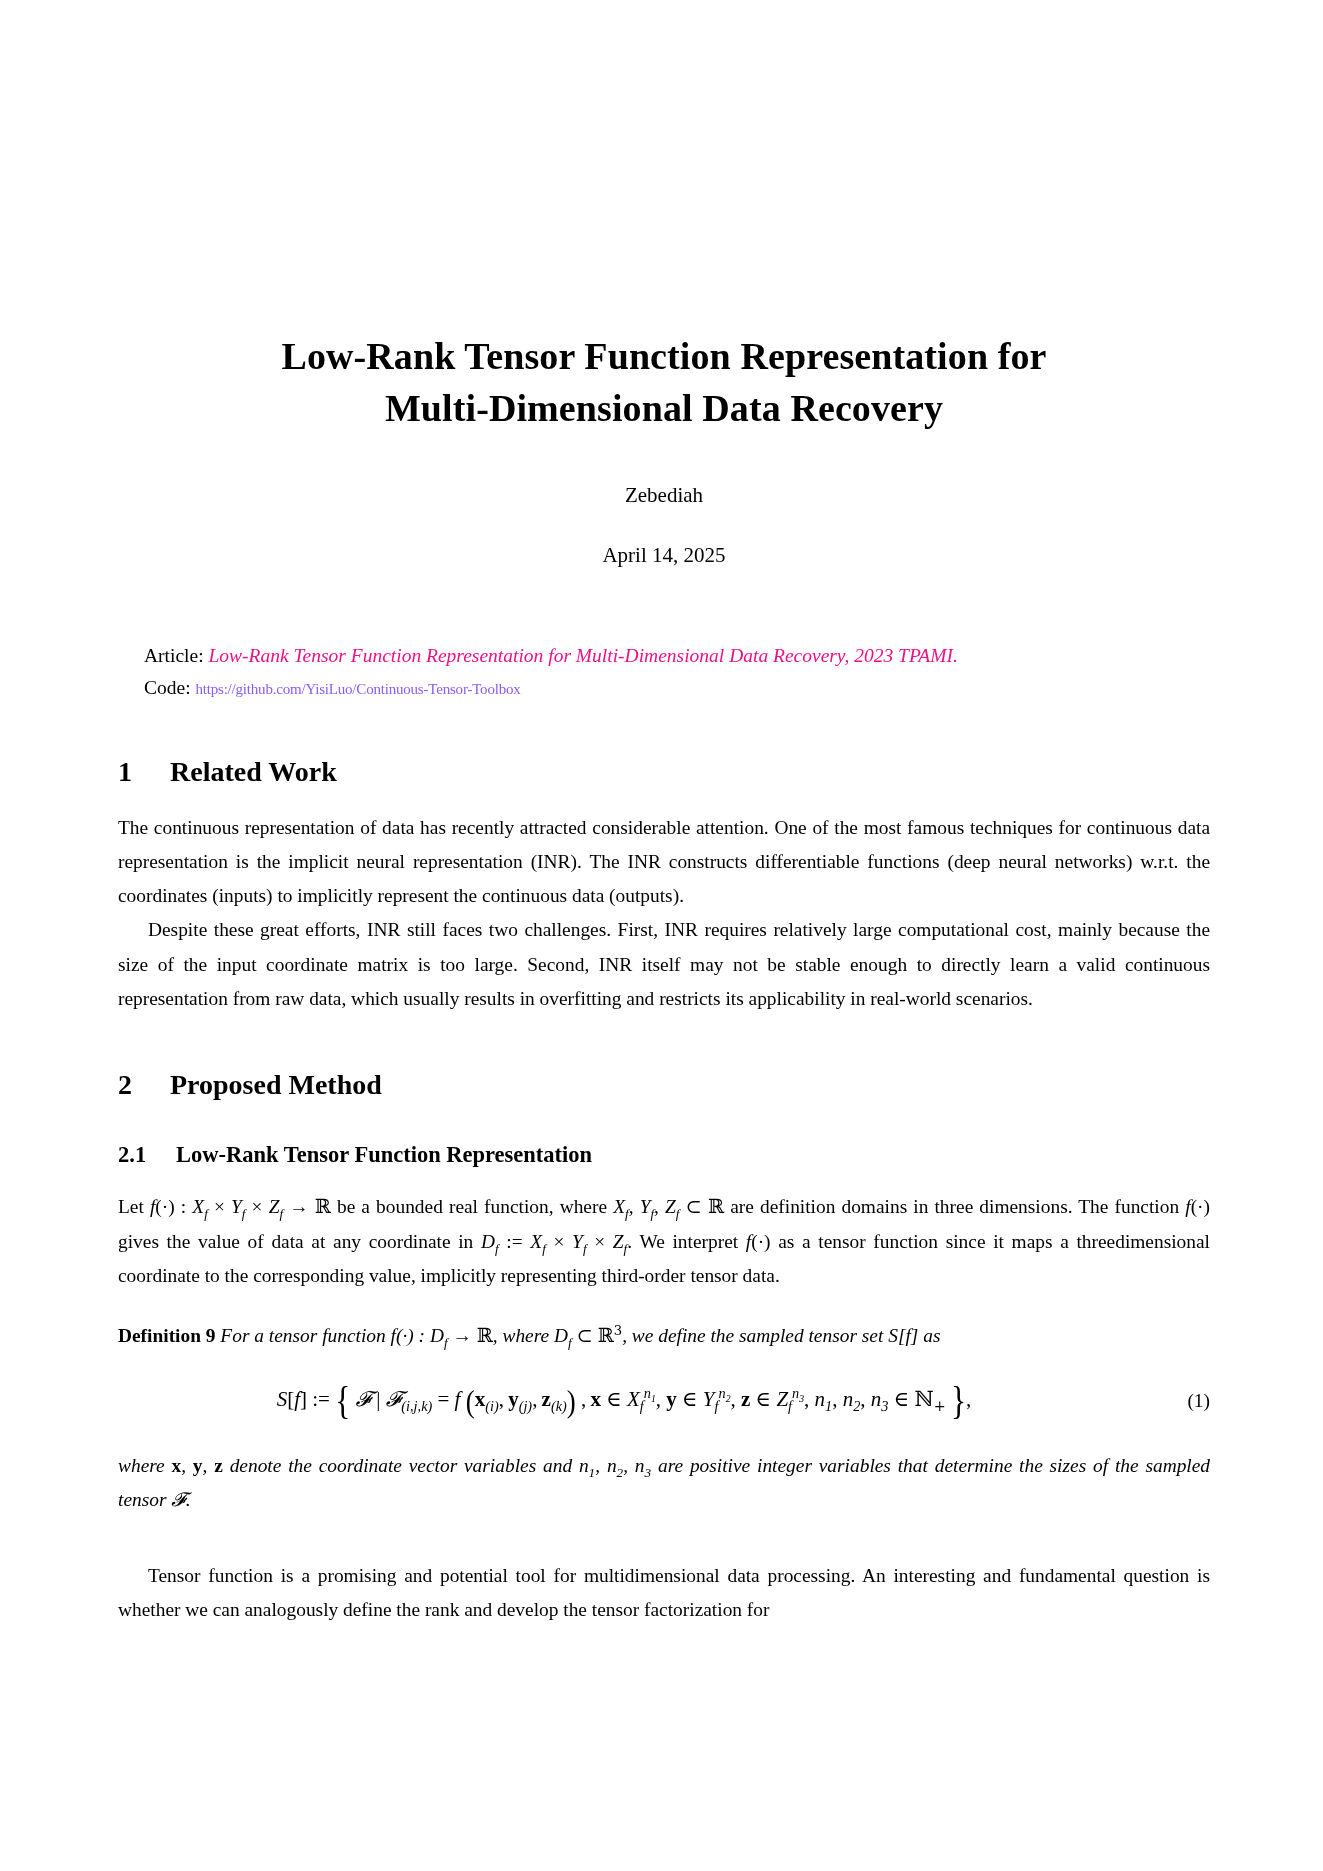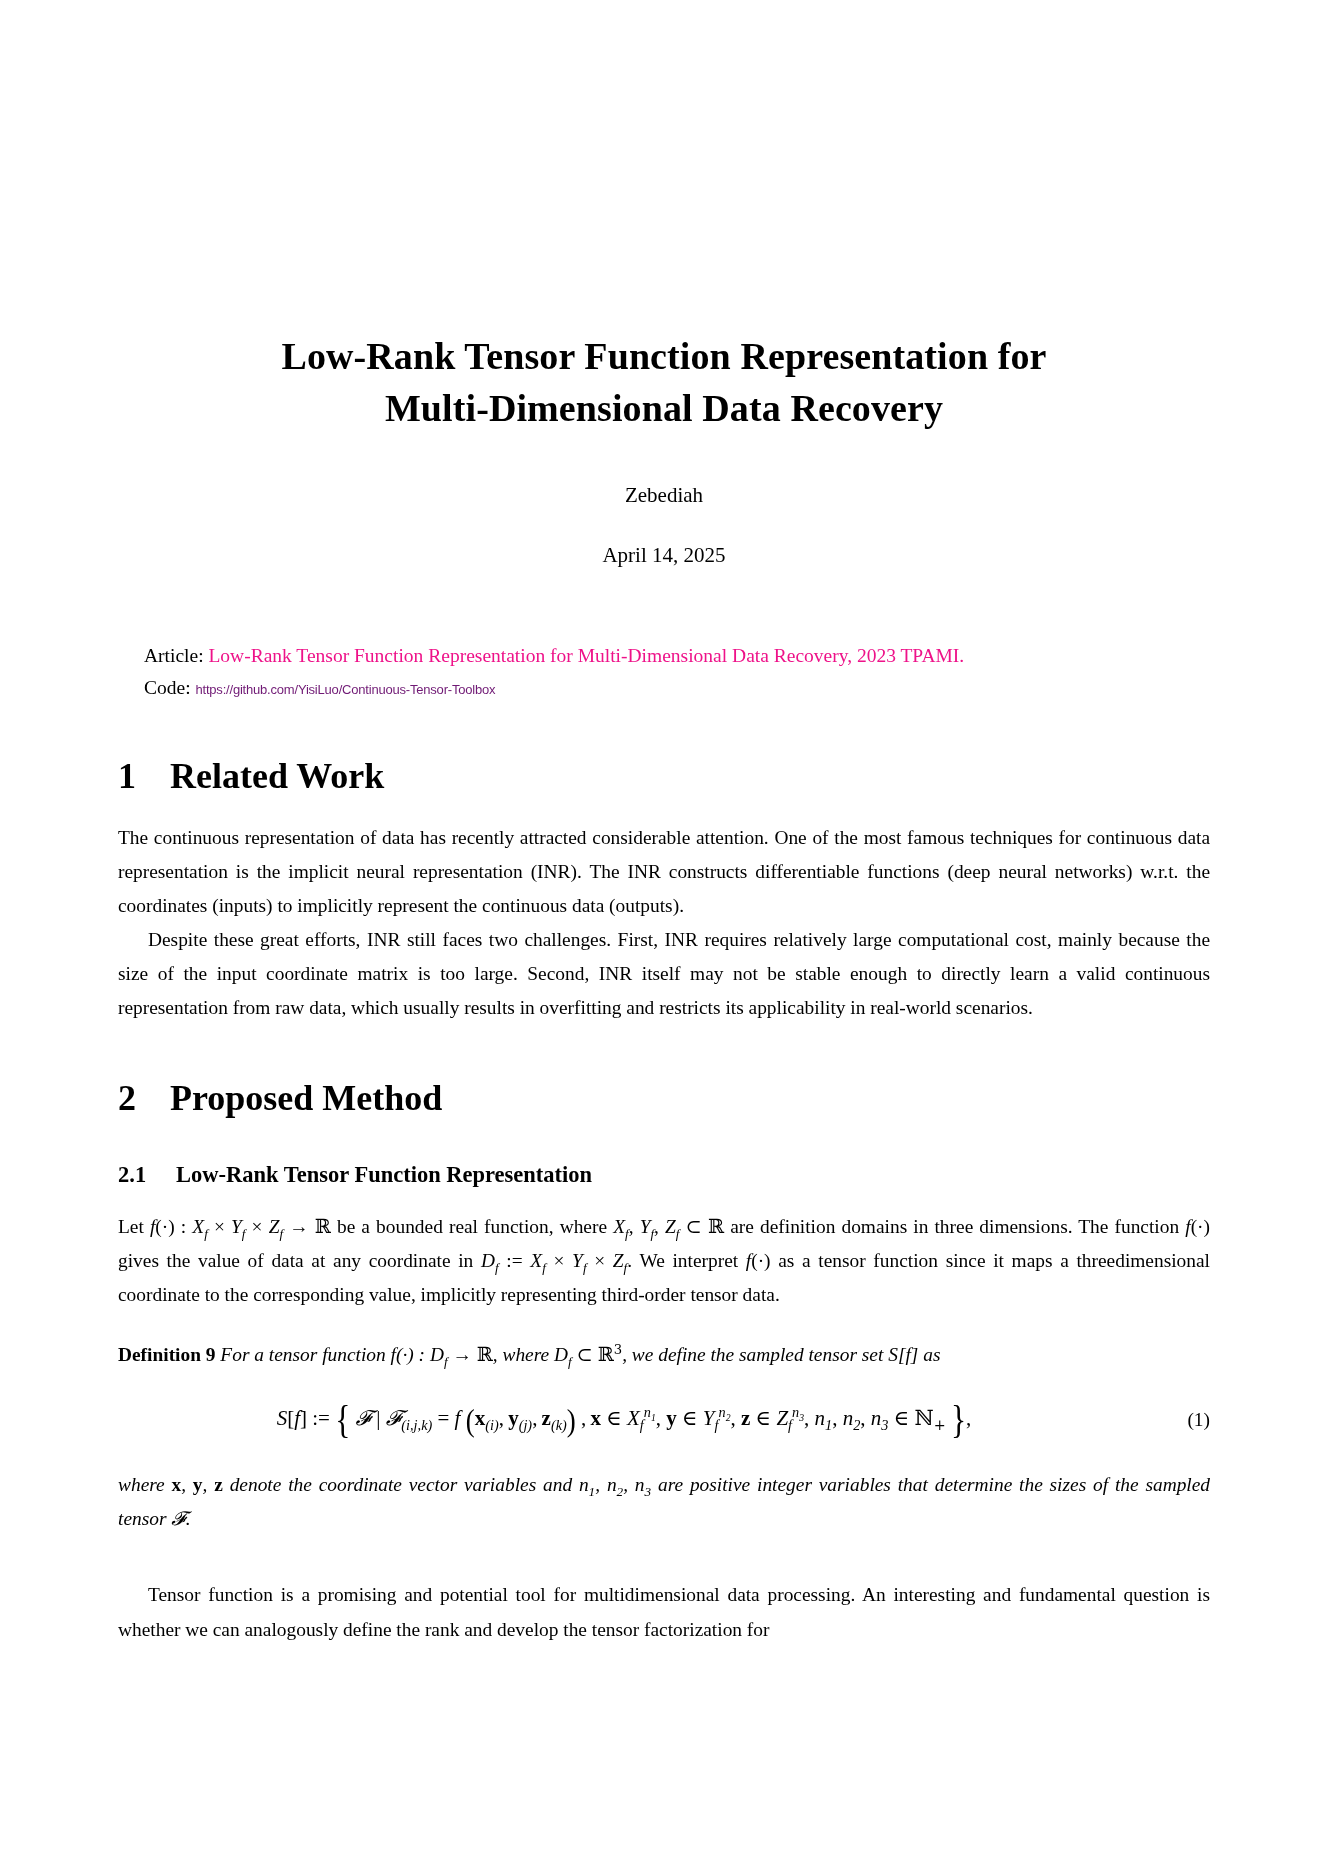--- a/index.html
+++ b/index.html
@@ -54,31 +54,31 @@
 
   
   .links {
     margin-top: 72px;
     padding-left: 26px;
     font-size: 19.5px;
     line-height: 1.62;
   }
   .link-row { white-space: nowrap; }
   .link-label { color: #000; }
-  .link-text { color: #ee1289; }
+  .link-text { color: #ee1289; font-style: italic; }
   .link-url {
-    color: #701a75;
-    font-family: Liberation Sans, sans-serif;
-    font-size: 13px;
+    color: #8b5cf6;
+    font-family: Liberation Serif, serif;
+    font-size: 15px;
     letter-spacing: -0.2px;
   }
 
   
   h1.sec {
-    font-size: 36px;
+    font-size: 28px;
     font-weight: bold;
     margin: 0;
     padding: 0;
     line-height: 1.2;
   }
   .sec-wrap { margin-top: 52px; }
   .sec-num { display: inline-block; min-width: 52px; }
   h2.subsec {
     font-size: 22.5px;
     font-weight: bold;

